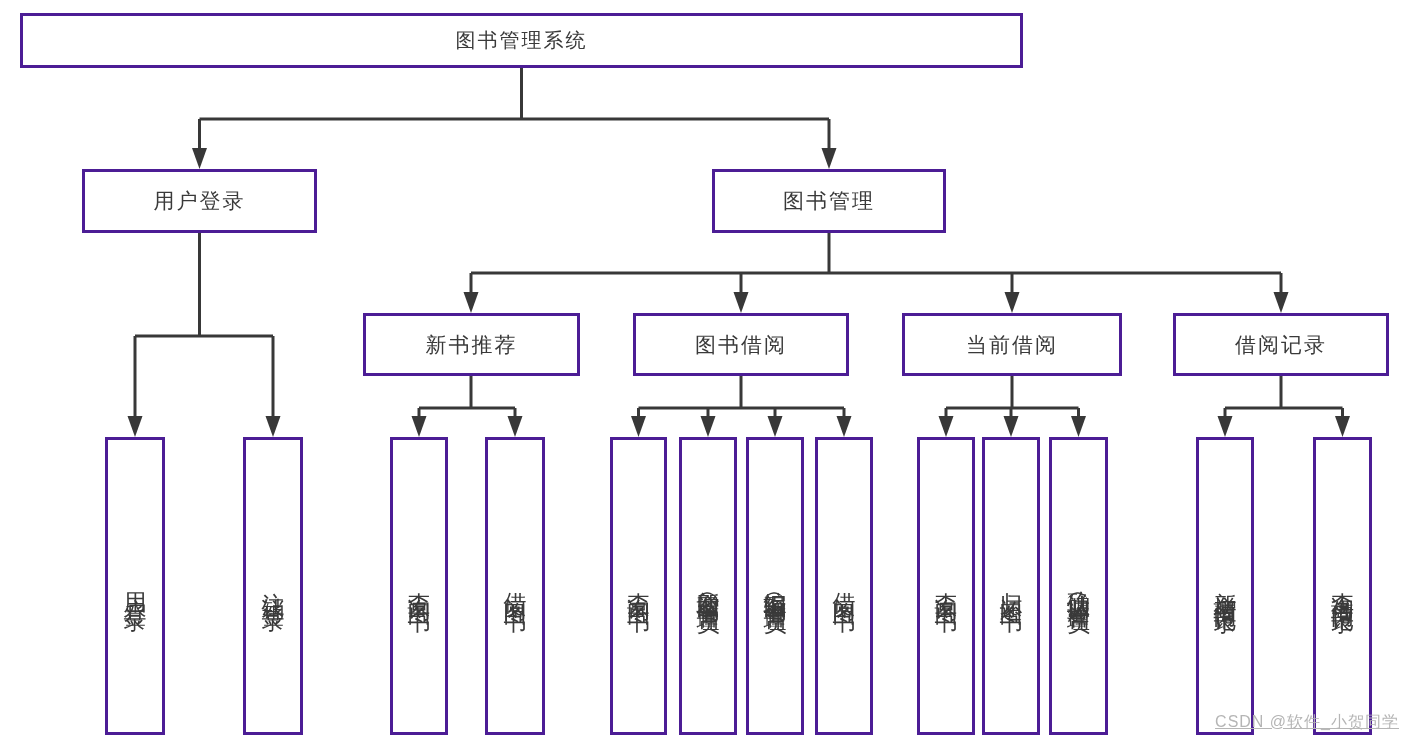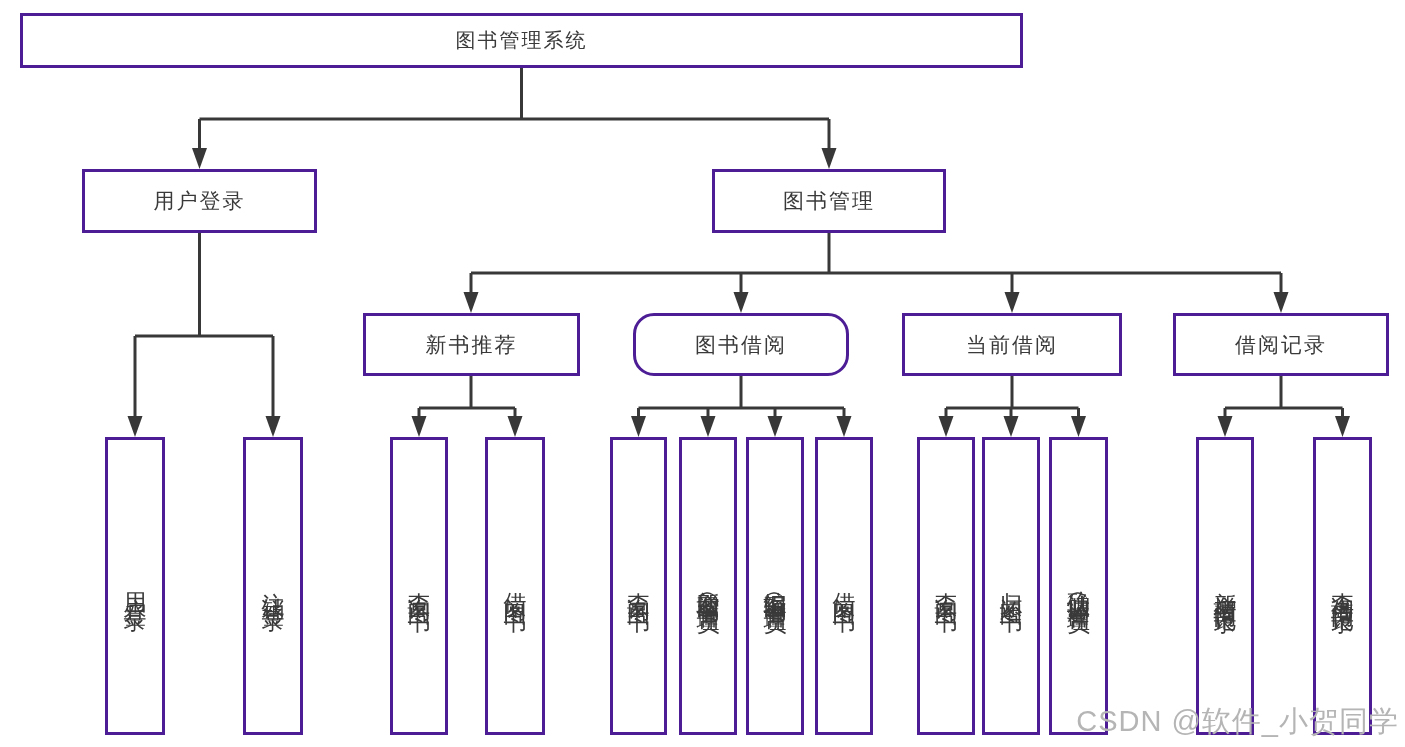--- a/index.html
+++ b/index.html
@@ -38,26 +38,27 @@
   #connectors{
     position:absolute;
     left:0;top:0;
     z-index:1;
   }
   #connectors path{stroke:#383838;stroke-width:3;fill:none;}
   #connectors polygon{fill:#383838;stroke:none;}
   .watermark{
     position:absolute;
     right:6px;
-    bottom:5px;
-    font-size:29px;
+    bottom:14px;
+    font-size:16px;
     color:#b5b5b5;
     letter-spacing:1px;
     z-index:3;
     white-space:nowrap;
+    text-decoration:underline;
   }
 </style>
 </head>
 <body>
 
 <div id="canvas">
 
   <svg id="connectors" width="1405" height="747" viewBox="0 0 1405 747">
 
     <path d="M521.5 68 V119 M199.5 119 H829"></path>
@@ -120,21 +121,21 @@
   <div class="node" style="left:82px;top:169px;width:235px;height:64px;">
     <span class="hlabel">用户登录</span>
   </div>
   <div class="node" style="left:363px;top:313px;width:217px;height:63px;">
     <span class="hlabel">新书推荐</span>
   </div>
 
   <div class="node" style="left:712px;top:169px;width:234px;height:64px;">
     <span class="hlabel">图书管理</span>
   </div>
-  <div class="node" style="left:633px;top:313px;width:216px;height:63px;border-radius:21px;">
+  <div class="node" style="left:633px;top:313px;width:216px;height:63px;">
     <span class="hlabel">图书借阅</span>
   </div>
   <div class="node" style="left:1173px;top:313px;width:216px;height:63px;">
     <span class="hlabel">借阅记录</span>
   </div>
   <div class="node" style="left:902px;top:313px;width:220px;height:63px;">
     <span class="hlabel">当前借阅</span>
   </div>
 
   <div class="node vnode" style="left:105px;top:437px;width:60px;height:298px;">

